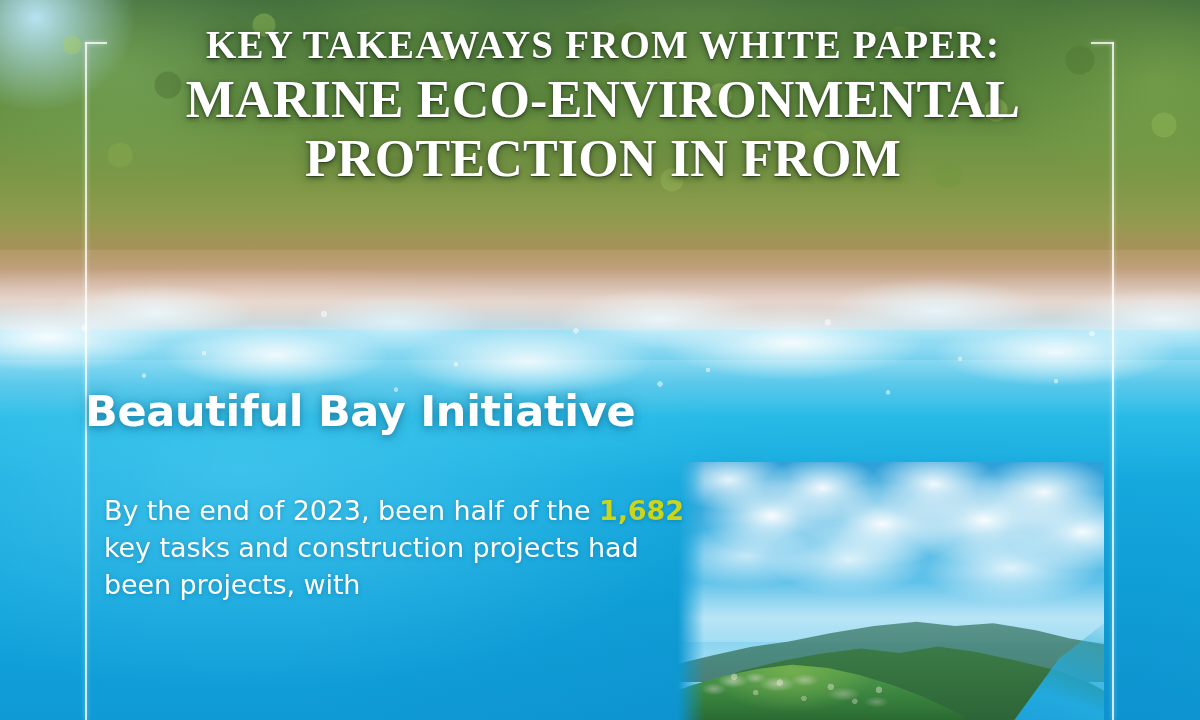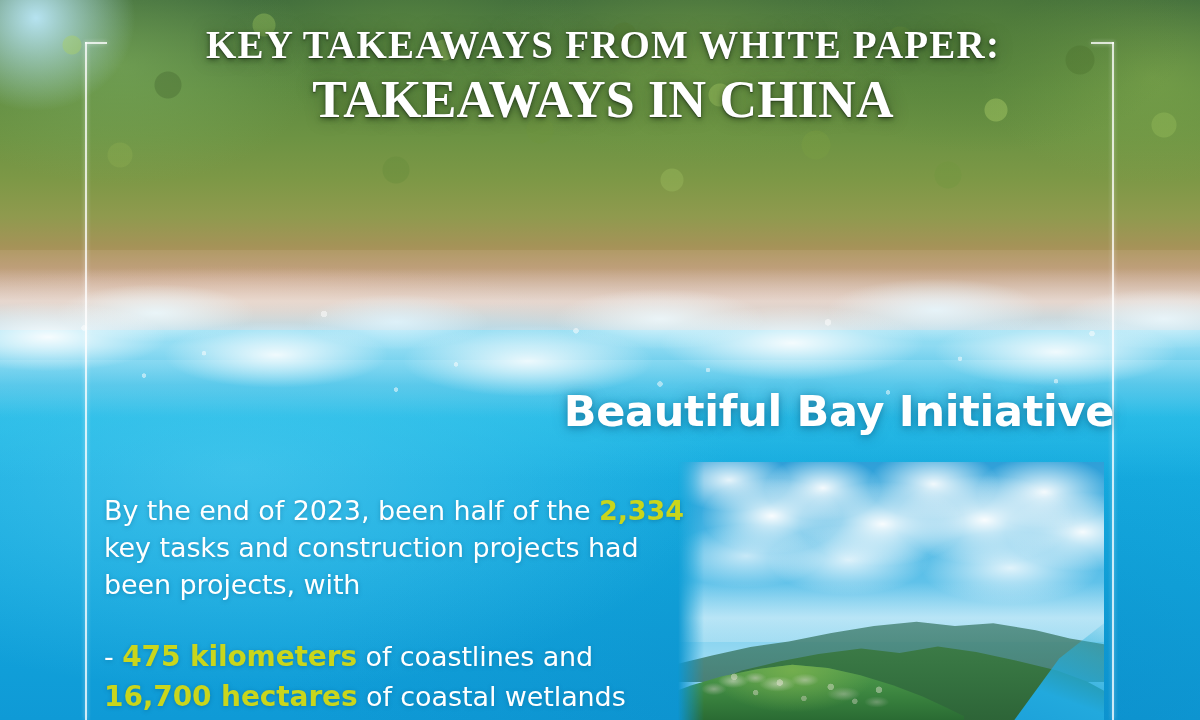--- a/index.html
+++ b/index.html
@@ -179,21 +179,21 @@
     line-height:59px;
     letter-spacing:.2px;
     white-space:nowrap;
   }
 
   
   .subtitle {
     position:absolute;
     left:85px; right:86px; top:385px;
     z-index:4;
-    text-align:right;
+    text-align:left;
     font-family:"DejaVu Sans", "Liberation Sans", sans-serif;
     font-weight:700;
     font-size:43px;
     line-height:52px;
     letter-spacing:-.3px;
     color:#ffffff;
     text-shadow:0 2px 7px rgba(8,90,130,.50), 0 0 16px rgba(8,90,130,.30);
   }
 
   
@@ -341,34 +341,28 @@
 
   <div class="frame">
     <div class="frame-line frame-v-left"></div>
     <div class="frame-line frame-h-left"></div>
     <div class="frame-line frame-v-right"></div>
     <div class="frame-line frame-h-right"></div>
   </div>
 
   <h1 class="headline">
     <span class="line1">KEY TAKEAWAYS FROM WHITE PAPER:</span>
-    <span class="line3">TAKEAWAYS IN CHINA</span>
+    <span class="line2">MARINE ECO-ENVIRONMENTAL</span>
+    <span class="line3">PROTECTION IN FROM</span>
   </h1>
 
   <h2 class="subtitle">Beautiful Bay Initiative</h2>
 
   <div class="body-copy">
 
-    <p><span>By the end of 2023, been half of the </span><span class="hl">2,334</span><span> key tasks and construction projects had been projects, with</span></p>
+    <p><span>By the end of 2023, been half of the </span><span class="hl">1,682</span><span> key tasks and construction projects had been projects, with</span></p>
 
     <div class="para-gap"></div>
 
-    <div class="bullets">
-      <p><span>- </span><span class="hl">475 kilometers</span><span> of coastlines and</span></p>
-
-      <p><span></span><span class="hl">16,700 hectares</span><span> of coastal wetlands</span></p>
-
-      <p></p>
-    </div>
 
   </div>
 
 </div>
 
 </body></html>

